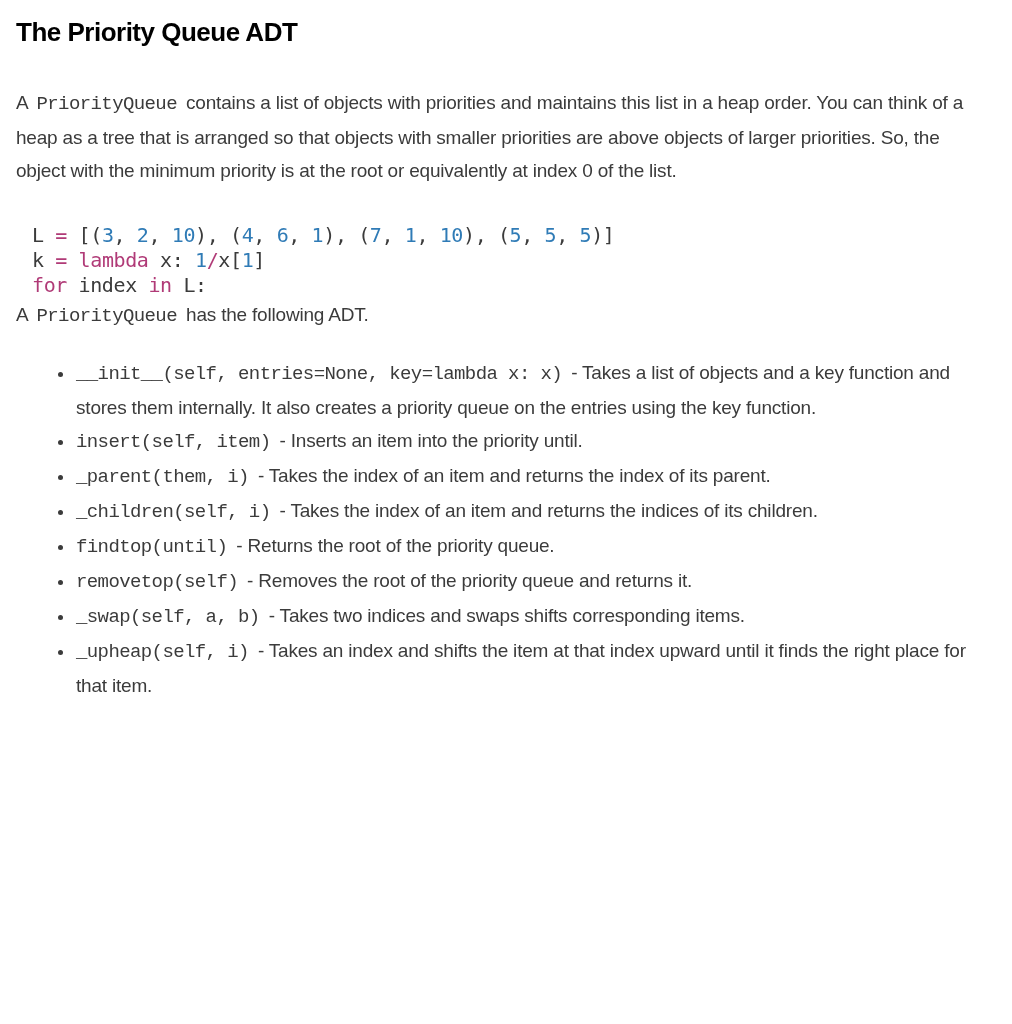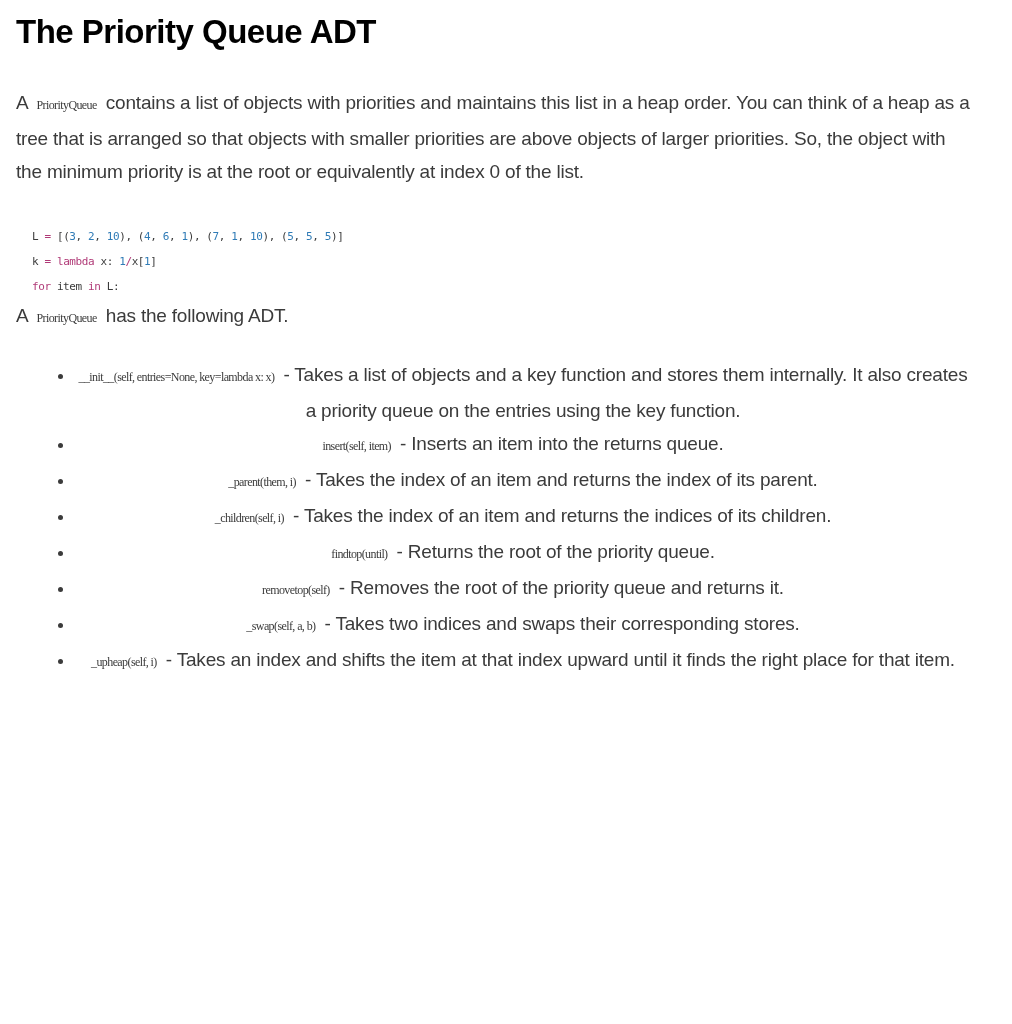--- a/index.html
+++ b/index.html
@@ -18,44 +18,44 @@
     height: 1024px;
     overflow: hidden;
     font-family: "Liberation Sans", sans-serif;
     color: var(--body);
   }
   .page {
     padding: 12px 42px 0 16px;
   }
   h1.page-title {
     margin: 0 0 34px 0;
-    font-size: 33px;
+    font-size: 26px;
     line-height: 40px;
     font-weight: bold;
     color: #000000;
     letter-spacing: -0.5px;
   }
   p.body-text {
     margin: 0 0 23px 0;
     font-size: 19px;
     line-height: 33px;
     letter-spacing: -0.2px;
     color: var(--body);
   }
   code.inline-code {
-    font-family: Liberation Serif, serif;
-    font-size: 12px;
+    font-family: Liberation Mono, monospace;
+    font-size: 19px;
     letter-spacing: -0.6px;
     margin: 0 4px;
     color: var(--body);
   }
   .code-cell {
     margin: 36px 0 0 16px;
     font-family: "DejaVu Sans Mono", monospace;
-    font-size: 11px;
+    font-size: 20px;
     line-height: 25px;
     letter-spacing: -0.4px;
     color: var(--body);
   }
   .code-line { white-space: pre; }
   .tok-p { color: var(--body); }
   .tok-k { color: var(--kw); }
   .tok-n { color: var(--num); }
   pre.output-cell {
     margin: 49px 0 35px 14px;
@@ -63,21 +63,20 @@
     font-size: 16px;
     line-height: 25px;
     letter-spacing: -0.4px;
     color: var(--body);
     white-space: pre;
   }
   ul.adt-list {
     margin: 8px 0 0 0;
     padding-left: 58px;
     list-style: disc outside;
-    text-align: center;
   }
   ul.adt-list li {
     font-size: 19px;
     line-height: 33px;
     letter-spacing: -0.2px;
     padding-left: 2px;
     color: var(--body);
   }
   ul.adt-list li::marker { font-size: 15px; }
   ul.adt-list li code.inline-code { margin-left: 0; }
@@ -88,30 +87,30 @@
 <div class="page">
 
   <h1 class="page-title">The Priority Queue ADT</h1>
 
   <p class="body-text">A <code class="inline-code">PriorityQueue</code> contains a list of objects with priorities and maintains this list in a heap order. You can think of a heap as a tree that is arranged so that objects with smaller priorities are above objects of larger priorities. So, the object with the minimum priority is at the root or equivalently at index 0 of the list.</p>
 
 
   <div class="code-cell">
       <div class="code-line"><span class="tok-p">L </span><span class="tok-k">=</span><span class="tok-p"> [(</span><span class="tok-n">3</span><span class="tok-p">, </span><span class="tok-n">2</span><span class="tok-p">, </span><span class="tok-n">10</span><span class="tok-p">), (</span><span class="tok-n">4</span><span class="tok-p">, </span><span class="tok-n">6</span><span class="tok-p">, </span><span class="tok-n">1</span><span class="tok-p">), (</span><span class="tok-n">7</span><span class="tok-p">, </span><span class="tok-n">1</span><span class="tok-p">, </span><span class="tok-n">10</span><span class="tok-p">), (</span><span class="tok-n">5</span><span class="tok-p">, </span><span class="tok-n">5</span><span class="tok-p">, </span><span class="tok-n">5</span><span class="tok-p">)]</span></div>
       <div class="code-line"><span class="tok-p">k </span><span class="tok-k">=</span><span class="tok-p"> </span><span class="tok-k">lambda</span><span class="tok-p"> x: </span><span class="tok-n">1</span><span class="tok-k">/</span><span class="tok-p">x[</span><span class="tok-n">1</span><span class="tok-p">]</span></div>
-      <div class="code-line"><span class="tok-k">for</span><span class="tok-p"> item </span><span class="tok-k">in</span><span class="tok-p"> L:</span></div>
+      <div class="code-line"><span class="tok-k">for</span><span class="tok-p"> index </span><span class="tok-k">in</span><span class="tok-p"> L:</span></div>
     </div>
 
 
   <p class="body-text">A <code class="inline-code">PriorityQueue</code> has the following ADT.</p>
 
   <ul class="adt-list">
       <li><code class="inline-code">__init__(self, entries=None, key=lambda x: x)</code><span> - Takes a list of objects and a key function and stores them internally. It also creates a priority queue on the entries using the key function.</span></li>
-      <li><code class="inline-code">insert(self, item)</code><span> - Inserts an item into the returns queue.</span></li>
+      <li><code class="inline-code">insert(self, item)</code><span> - Inserts an item into the priority until.</span></li>
       <li><code class="inline-code">_parent(them, i)</code><span> - Takes the index of an item and returns the index of its parent.</span></li>
       <li><code class="inline-code">_children(self, i)</code><span> - Takes the index of an item and returns the indices of its children.</span></li>
       <li><code class="inline-code">findtop(until)</code><span> - Returns the root of the priority queue.</span></li>
       <li><code class="inline-code">removetop(self)</code><span> - Removes the root of the priority queue and returns it.</span></li>
-      <li><code class="inline-code">_swap(self, a, b)</code><span> - Takes two indices and swaps their corresponding stores.</span></li>
+      <li><code class="inline-code">_swap(self, a, b)</code><span> - Takes two indices and swaps shifts corresponding items.</span></li>
       <li><code class="inline-code">_upheap(self, i)</code><span> - Takes an index and shifts the item at that index upward until it finds the right place for that item.</span></li>
     </ul>
 
 </div>
 
 </body></html>

